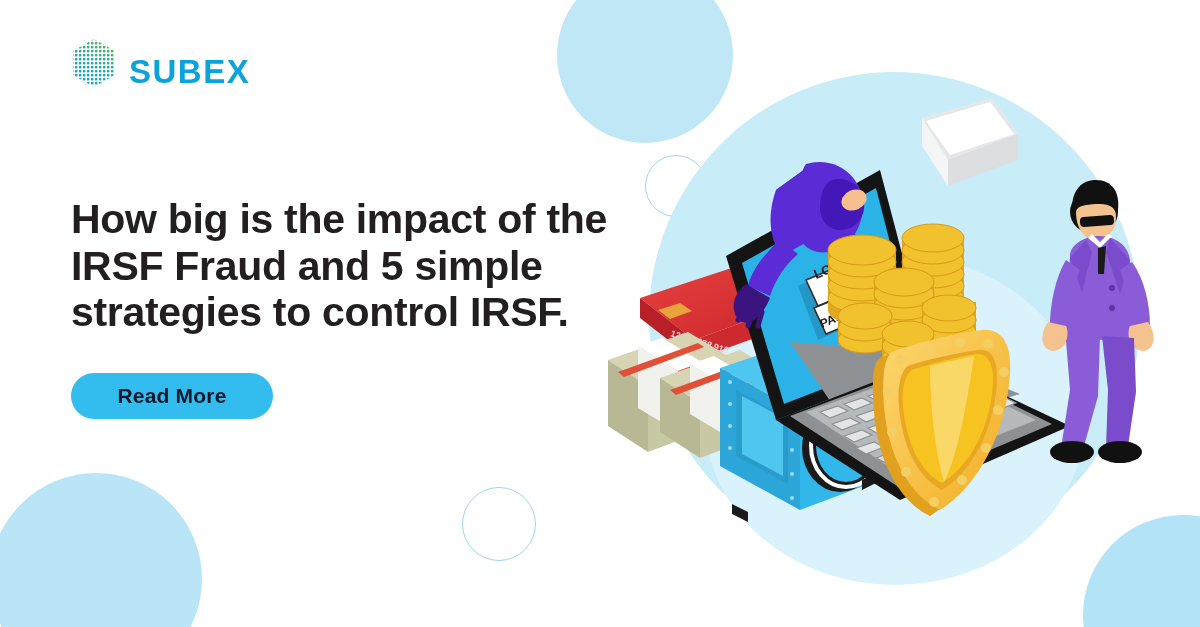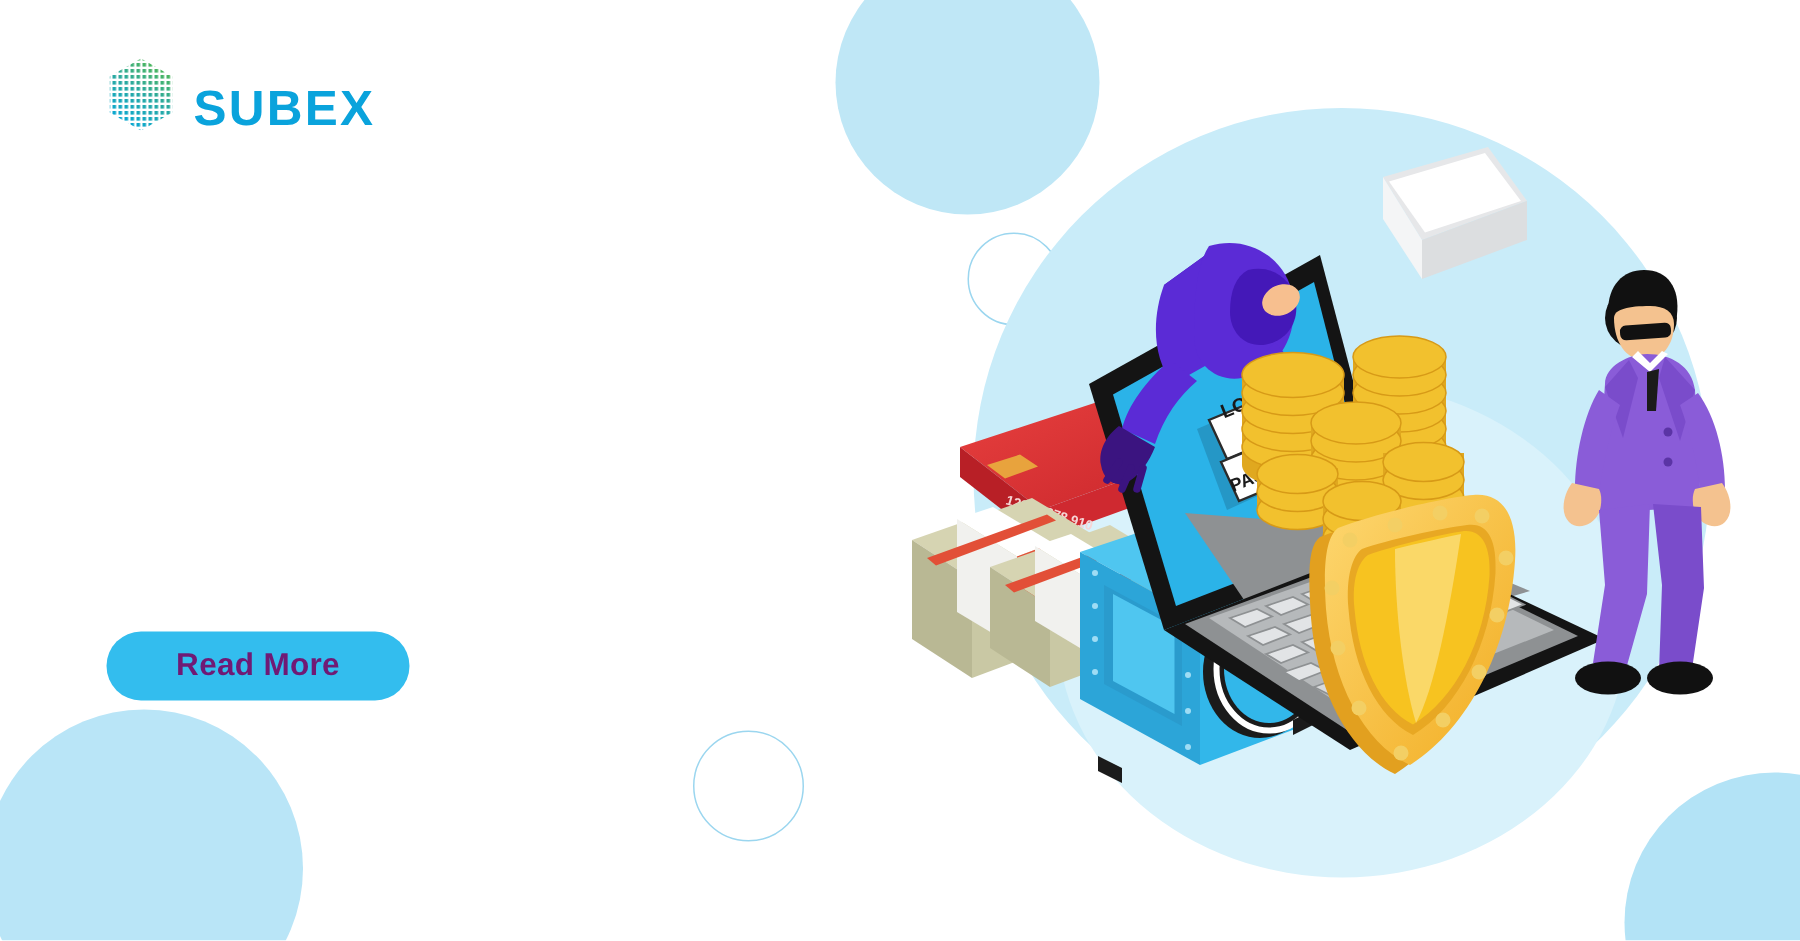--- a/index.html
+++ b/index.html
@@ -70,27 +70,26 @@
     top: 373px;
     display: inline-flex;
     align-items: center;
     justify-content: center;
     min-width: 202px;
     height: 46px;
     padding: 0 26px;
     border: none;
     border-radius: 23px;
     background: #33bdee;
-    color: #701a75;
+    color: #0f172a;
     font-family: "Liberation Sans", sans-serif;
     font-size: 21px;
     font-weight: 700;
     letter-spacing: 0.2px;
     cursor: pointer;
-    margin-top: 48px;
   }
 
   
   .illustration {
     position: absolute;
     left: 600px;
     top: 60px;
     width: 600px;
     height: 480px;
   }
@@ -128,20 +127,25 @@
           <rect x="0" y="0" width="46" height="50" fill="url(#dots)"></rect>
         </mask>
       </defs>
       <g clip-path="url(#hexclip)">
         <rect x="0" y="0" width="46" height="50" fill="url(#hexg)" mask="url(#dotmask)"></rect>
       </g>
     </svg>
     <span class="logo-word">SUBEX</span>
   </div>
 
+  <h1 class="headline">
+    <span class="ln">How big is the impact of the</span>
+    <span class="ln">IRSF Fraud and 5 simple</span>
+    <span class="ln">strategies to control IRSF.</span>
+  </h1>
 
   <button class="cta">Read More</button>
 
   <div class="illustration">
     <svg viewBox="0 0 600 480" xmlns="http://www.w3.org/2000/svg">
       <defs>
         <linearGradient id="shieldg" x1="0" y1="0" x2="1" y2="1">
           <stop offset="0%" stop-color="#fdd770"></stop>
           <stop offset="100%" stop-color="#f2ad22"></stop>
         </linearGradient>

